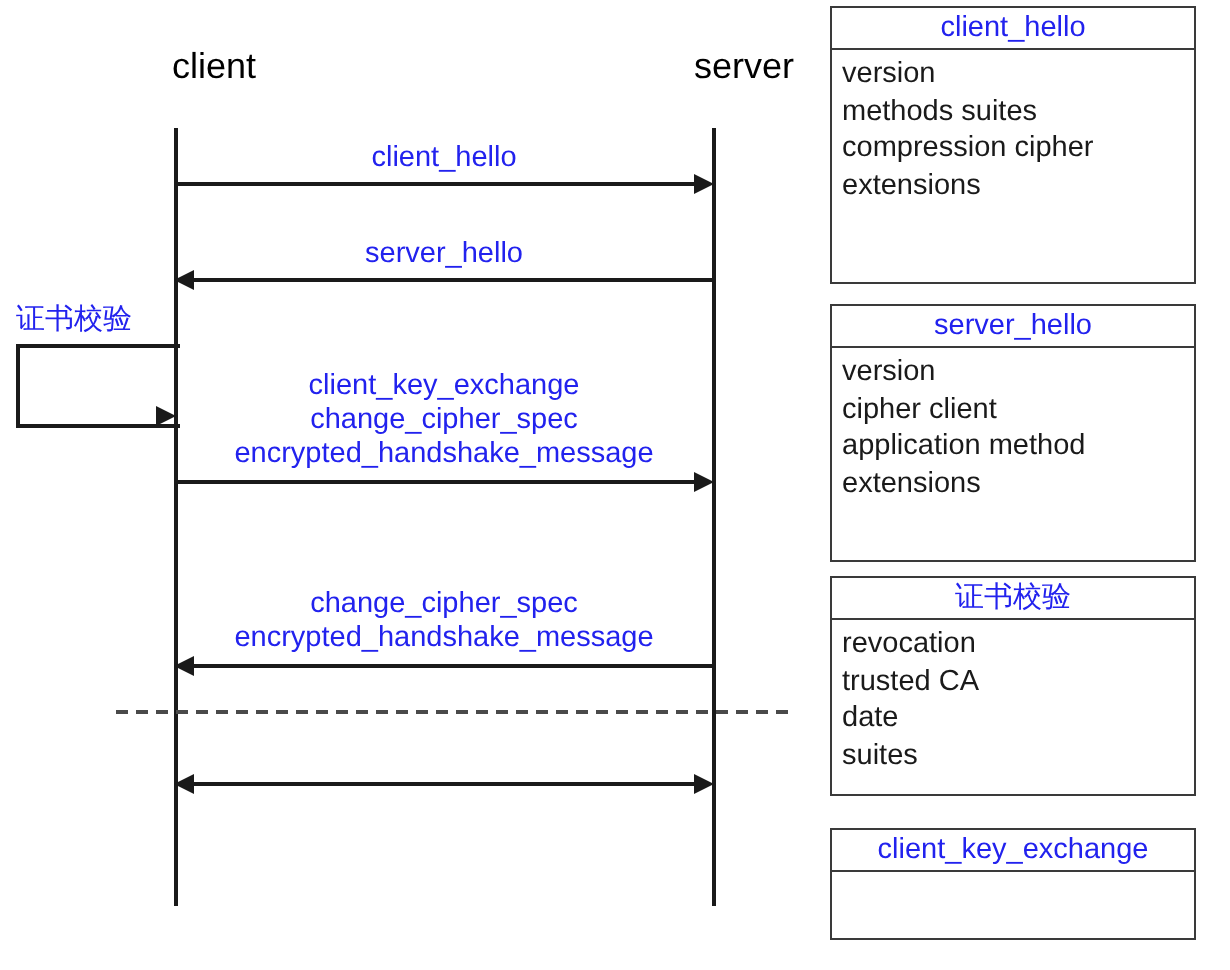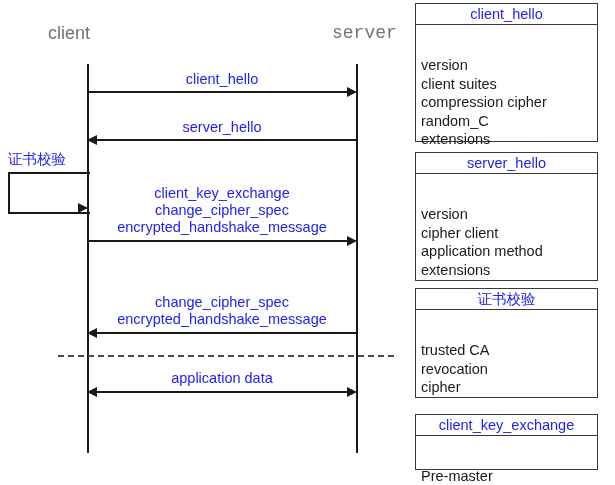--- a/index.html
+++ b/index.html
@@ -9,23 +9,23 @@
     font-family:"Liberation Sans","DejaVu Sans",sans-serif;
     overflow:hidden;
     position:relative;
   }
   #stage{position:absolute;left:0;top:0;width:615px;height:485px;}
 
   
   .actor-label{
     position:absolute;
     font-size:18px;
-    color:#737373;
+    color:#000000;
     white-space:nowrap;
-    text-align:left;
+    text-align:right;
   }
   .lifeline{
     position:absolute;
     width:2px;
     background:#1a1a1a;
   }
   .msg-label{
     position:absolute;
     color:#2222ee;
     font-size:14.5px;
@@ -79,36 +79,35 @@
     text-align:center;
     line-height:20px;
     height:21px;
     box-sizing:border-box;
     white-space:nowrap;
     overflow:hidden;
   }
   .info-box-body{
     padding:3px 0 2px 5px;
     box-sizing:border-box;
-    margin-top:28px;
   }
   .info-row{
     font-size:14.5px;
     color:#1a1a1a;
     line-height:18.5px;
     white-space:nowrap;
   }
 </style>
 </head>
 <body>
 
 <div id="stage">
 
   <div class="actor-label" style="left:48px;top:23px;width:80px;">client</div>
-  <div class="actor-label" style="left:332px;top:23px;width:80px;font-family:Liberation Mono, monospace;">server</div>
+  <div class="actor-label" style="left:317px;top:23px;width:80px;">server</div>
 
   <div class="lifeline" style="left:87px;top:64px;height:389px;"></div>
   <div class="lifeline" style="left:356px;top:64px;height:389px;"></div>
 
   <div class="msg-label" style="left:88px;top:71px;width:268px;">client_hello</div>
   <div class="arrow-line" style="left:88px;top:91px;width:262px;"></div>
   <div class="arrow-head right" style="left:347px;top:87px;"></div>
 
   <div class="msg-label" style="left:88px;top:119px;width:268px;">server_hello</div>
   <div class="arrow-line" style="left:94px;top:139px;width:263px;"></div>
@@ -128,55 +127,51 @@
 
   <div class="msg-label" style="left:88px;top:294px;width:268px;">
     <div>change_cipher_spec</div>
     <div>encrypted_handshake_message</div>
   </div>
   <div class="arrow-line" style="left:94px;top:332px;width:263px;"></div>
   <div class="arrow-head left" style="left:87px;top:328px;"></div>
 
   <div class="dashed-sep" style="left:58px;top:355px;width:336px;"></div>
 
-  <div class="msg-label" style="left:88px;top:370px;width:268px;">application data</div>
   <div class="arrow-line" style="left:94px;top:391px;width:257px;"></div>
   <div class="arrow-head left" style="left:87px;top:387px;"></div>
   <div class="arrow-head right" style="left:347px;top:387px;"></div>
 
   <div class="info-box" style="left:415px;top:3px;width:183px;height:139px;">
     <div class="info-box-header">client_hello</div>
     <div class="info-box-body">
       <div class="info-row">version</div>
-      <div class="info-row">client suites</div>
+      <div class="info-row">methods suites</div>
       <div class="info-row">compression cipher</div>
-      <div class="info-row">random_C</div>
       <div class="info-row">extensions</div>
     </div>
   </div>
 
   <div class="info-box" style="left:415px;top:152px;width:183px;height:129px;">
     <div class="info-box-header">server_hello</div>
     <div class="info-box-body">
       <div class="info-row">version</div>
       <div class="info-row">cipher client</div>
       <div class="info-row">application method</div>
       <div class="info-row">extensions</div>
     </div>
   </div>
 
   <div class="info-box" style="left:415px;top:288px;width:183px;height:110px;">
     <div class="info-box-header">证书校验</div>
     <div class="info-box-body">
+      <div class="info-row">revocation</div>
       <div class="info-row">trusted CA</div>
-      <div class="info-row">revocation</div>
-      <div class="info-row">cipher</div>
+      <div class="info-row">date</div>
+      <div class="info-row">suites</div>
     </div>
   </div>
 
   <div class="info-box" style="left:415px;top:414px;width:183px;height:56px;">
     <div class="info-box-header">client_key_exchange</div>
-    <div class="info-box-body">
-      <div class="info-row">Pre-master</div>
-    </div>
   </div>
 
 </div>
 
 </body></html>

